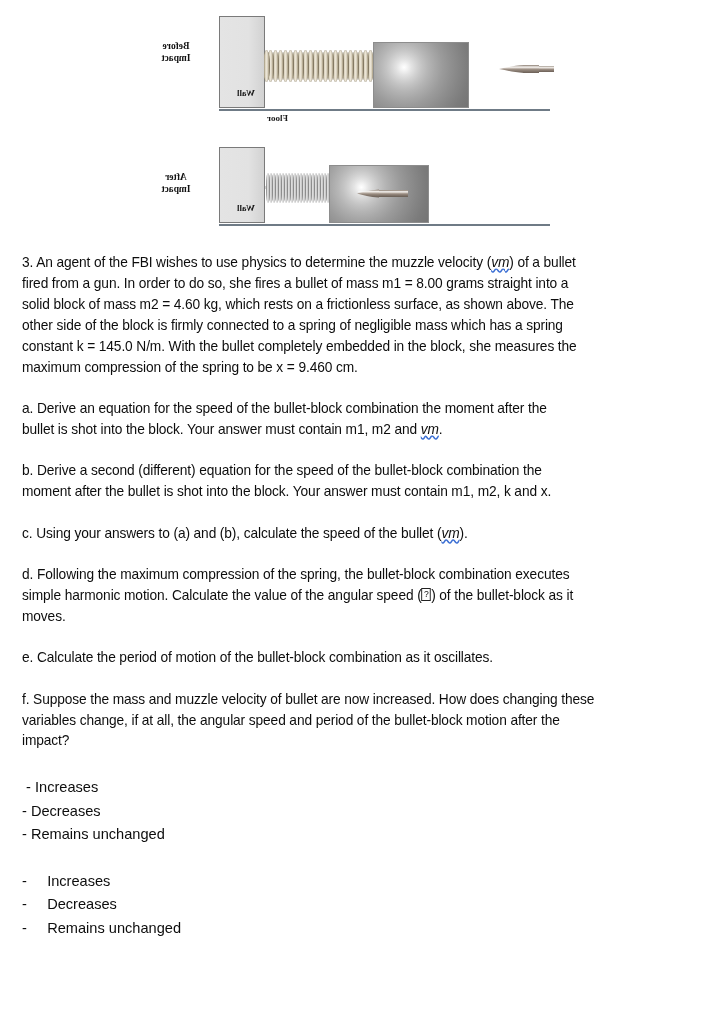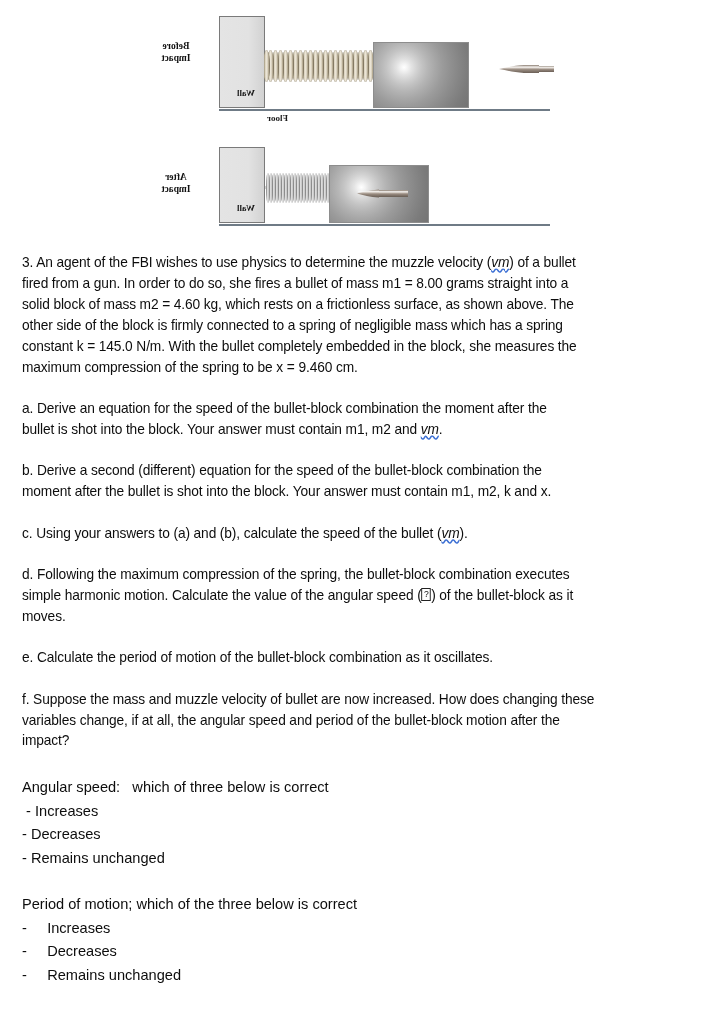--- a/index.html
+++ b/index.html
@@ -375,27 +375,25 @@
   <div class="para-gap"></div>
 
   <p class="para"><span>f. Suppose the mass and muzzle velocity of bullet are now increased. How does changing these</span>
 <span>variables change, if at all, the angular speed and period of the bullet-block motion after the</span>
 <span>impact?</span></p>
 </div>
 
 <div id="choices-area">
 
   <div>
-    <p class="choice-head">Angular speed:   which of three below is correct</p>
     <p class="choice-item"> - Increases</p>
     <p class="choice-item">- Decreases</p>
     <p class="choice-item">- Remains unchanged</p>
   </div>
 
   <div class="choice-gap"></div>
 
   <div>
-    <p class="choice-head">Period of motion; which of the three below is correct</p>
     <p class="choice-item">-     Increases</p>
     <p class="choice-item">-     Decreases</p>
     <p class="choice-item">-     Remains unchanged</p>
   </div>
 </div>
 
 </body></html>

